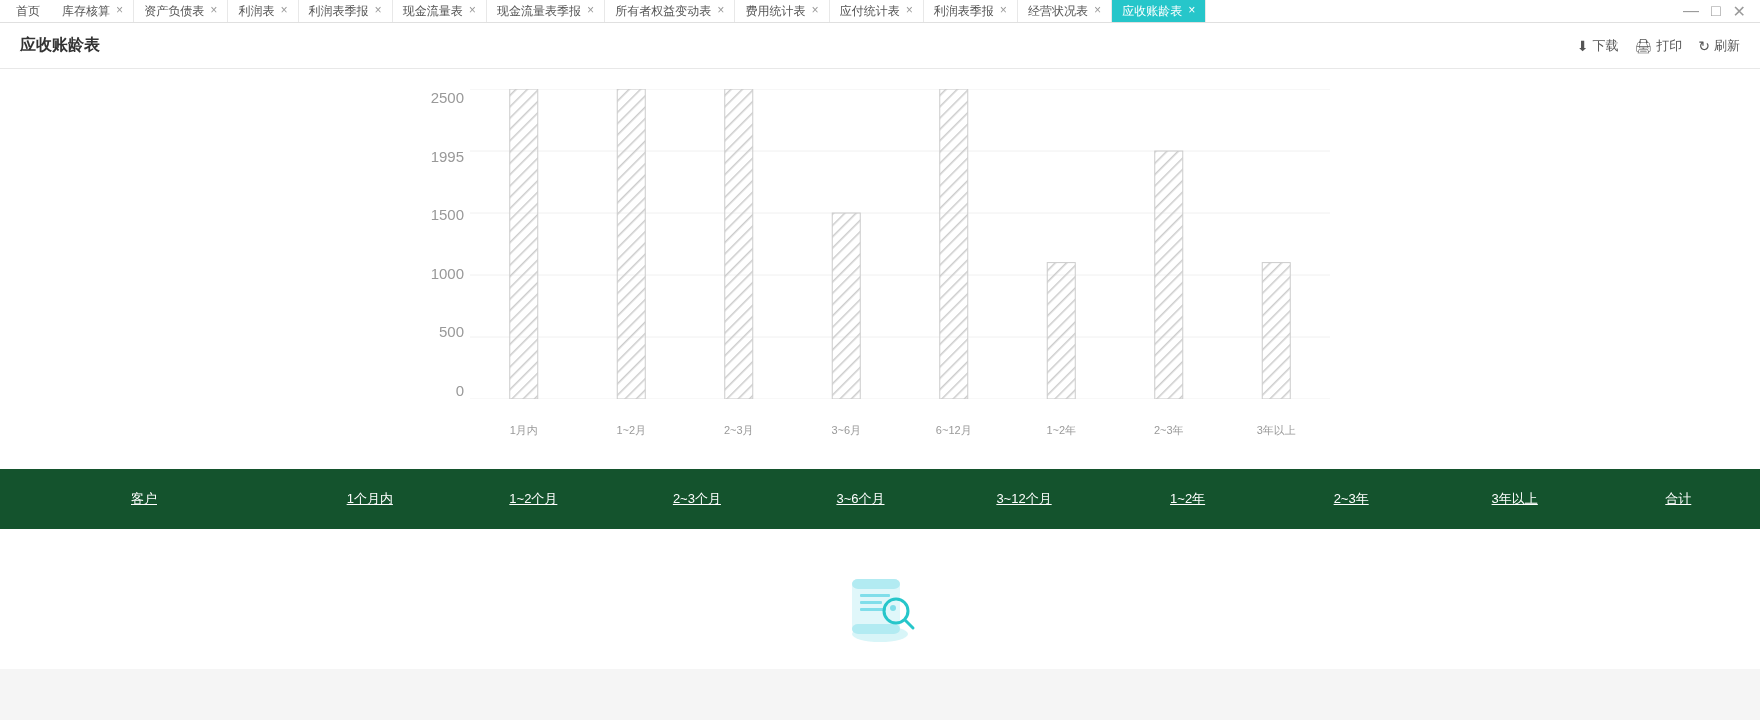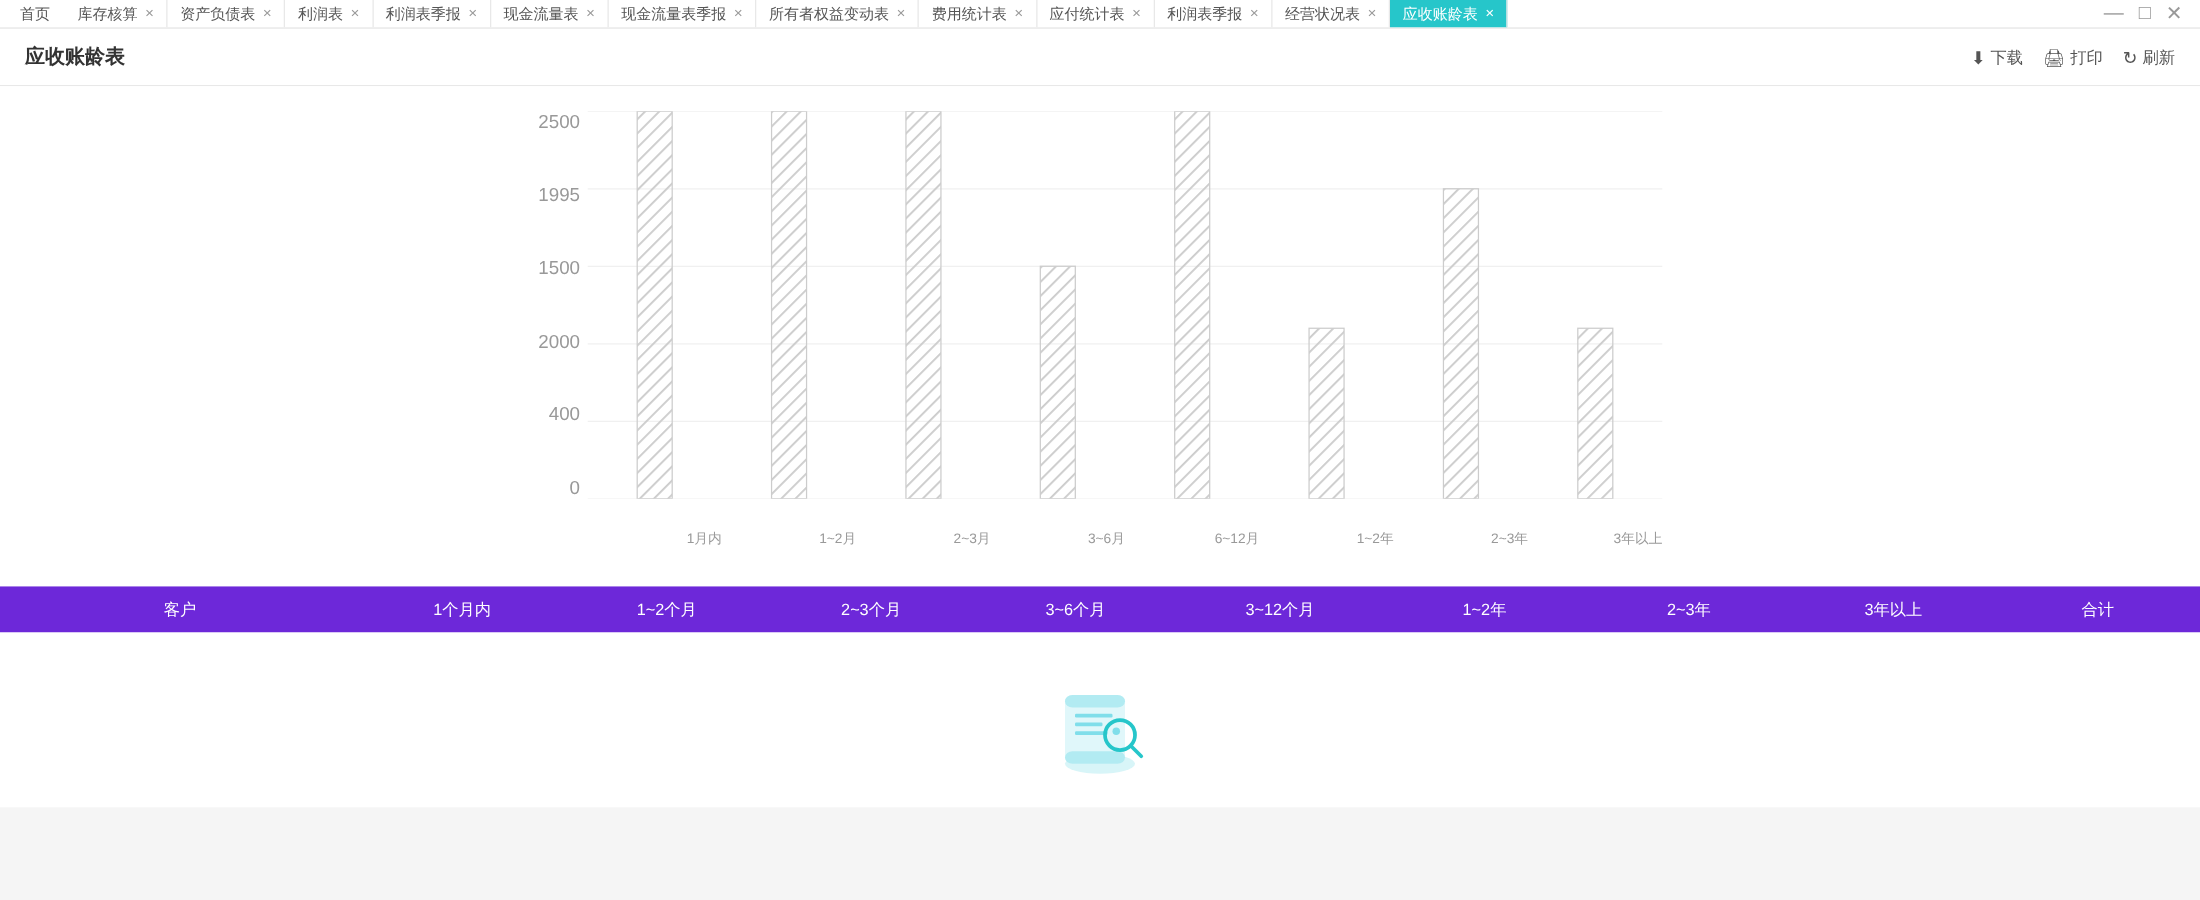--- a/index.html
+++ b/index.html
@@ -150,33 +150,34 @@
       position: absolute;
       bottom: 0;
       left: 40px;
       right: 0;
       height: 30px;
       display: flex;
       align-items: center;
     }
     .x-label {
       flex: 1;
-      text-align: right;
+      text-align: center;
       font-size: 11px;
       color: #999;
       margin-top: 32px;
     }
 
     
     .table-header {
       display: flex;
-      background: #6d28d9;
+      background: #14532d;
       color: #fff;
-      height: 37px;
-      align-items: center;
+      height: 60px;
+      align-items: center;
+      text-decoration: underline;
     }
     .th-cell {
       flex: 1;
       text-align: center;
       font-size: 13px;
       font-weight: normal;
       padding: 0 4px;
     }
     .th-cell:first-child {
       flex: 1.8;
@@ -292,22 +293,22 @@
   </div>
 </div>
 
 <div class="main-content">
 
   <div class="chart-area">
     <div class="chart-container">
 
       <div class="y-axis" id="y-axis">
           <div class="y-label">0</div>
-          <div class="y-label">400</div>
-          <div class="y-label">2000</div>
+          <div class="y-label">500</div>
+          <div class="y-label">1000</div>
           <div class="y-label">1500</div>
           <div class="y-label">1995</div>
           <div class="y-label">2500</div>
         </div>
 
       <div class="chart-svg-area">
         <svg width="100%" height="100%" id="chart-svg" xmlns="http://www.w3.org/2000/svg" viewBox="0 0 860 310">
           <defs>
             <pattern id="hatch" patternUnits="userSpaceOnUse" width="8" height="8" patternTransform="rotate(45)">
               <line x1="0" y1="0" x2="0" y2="8" style="stroke:#ccc;stroke-width:3"></line>

